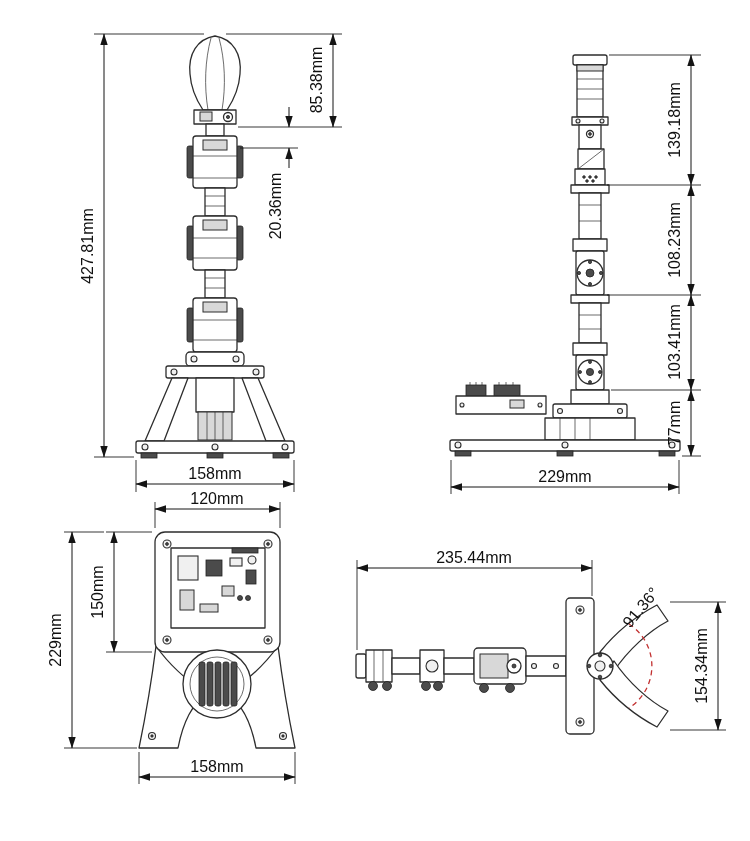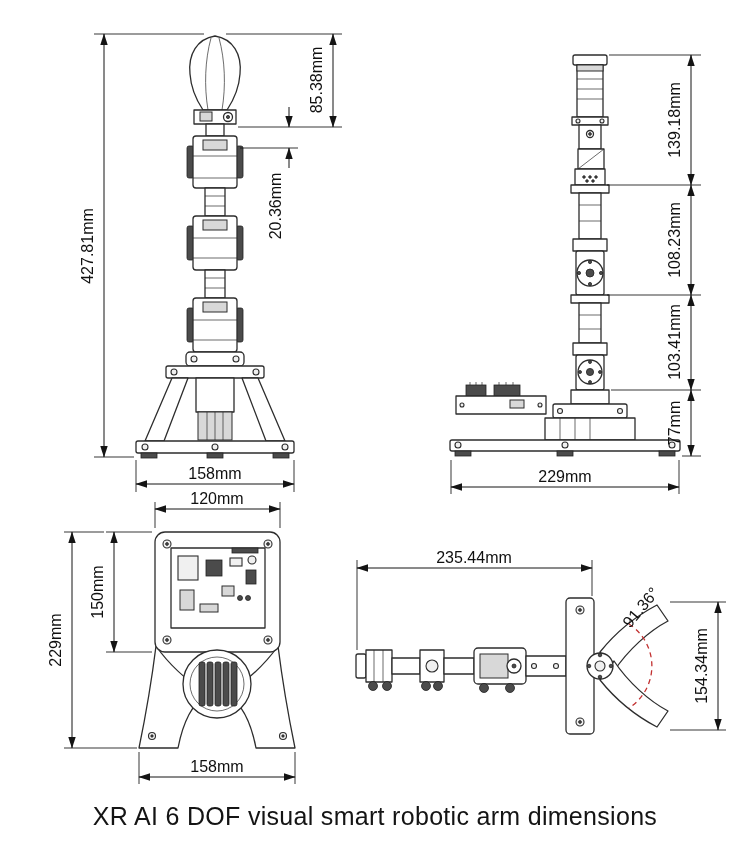--- a/index.html
+++ b/index.html
@@ -371,14 +371,13 @@
     </g>
     <g>
       <line class="ext" x1="670" y1="602" x2="726" y2="602"></line>
       <line class="ext" x1="670" y1="730" x2="726" y2="730"></line>
       <line class="dl" x1="718" y1="602" x2="718" y2="730" marker-start="url(#arw)" marker-end="url(#arw)"></line>
       <text class="dimtxt" x="707" y="666" transform="rotate(-90 707 666)">154.34mm</text>
     </g>
   </g>
 </svg>
 
-<div class="title">XR AI 6 DOF visual smart robotic arm dimensions</div>
 </div>
 
 </body></html>

